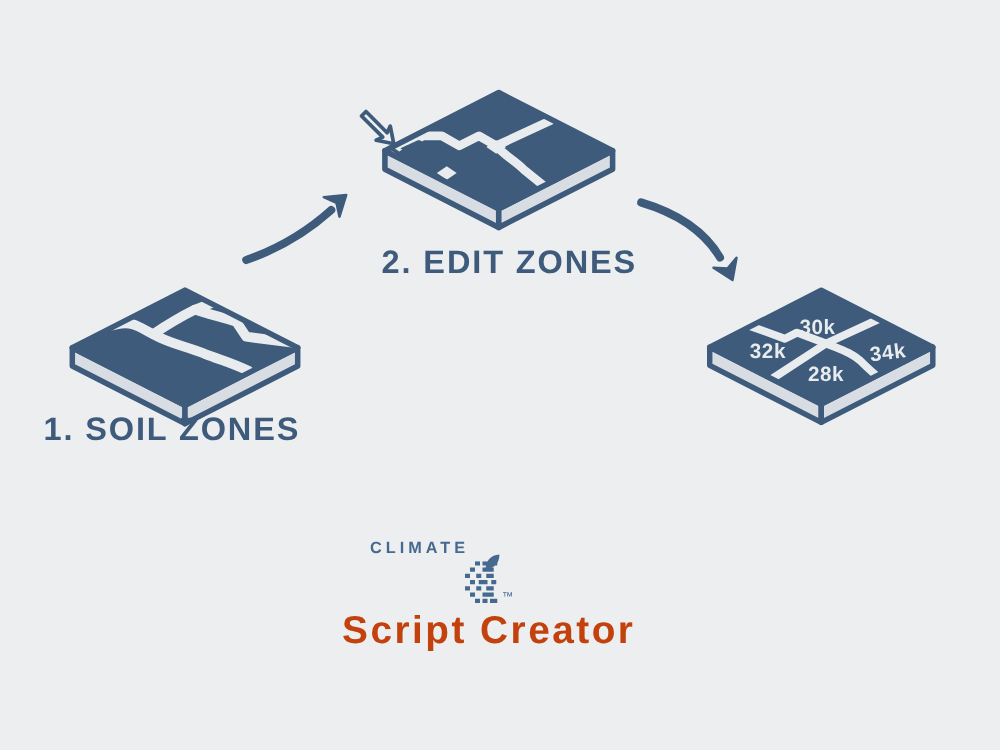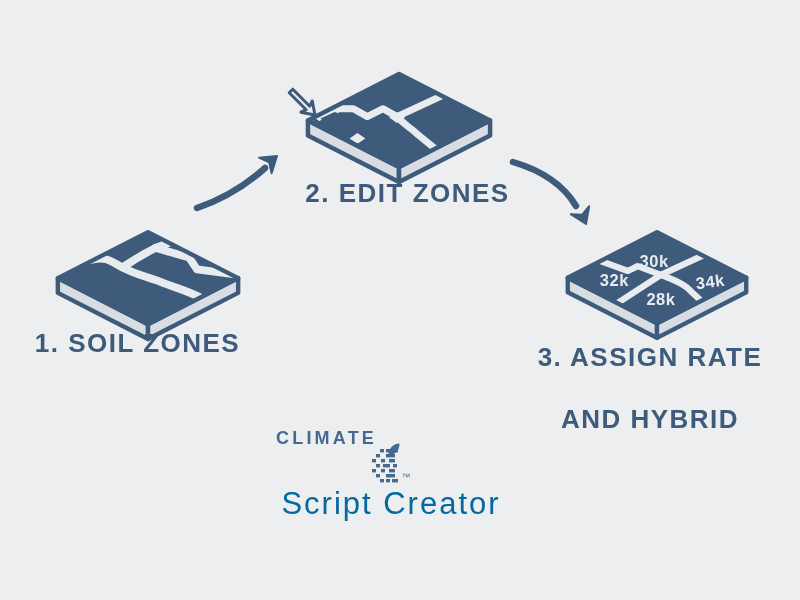--- a/index.html
+++ b/index.html
@@ -7,29 +7,29 @@
          font-family:"Liberation Sans",sans-serif;}
   .abs{position:absolute;}
   .tile{position:absolute;}
   .step-label{position:absolute;color:#3e5b7b;font-weight:bold;font-size:26px;
               letter-spacing:1.5px;text-align:center;line-height:31px;white-space:pre-line;}
   .rate-text{font-family:"Liberation Sans",sans-serif;font-weight:bold;font-size:17px;
              fill:#e8ecef;letter-spacing:0.5px;}
   
   .logo{position:absolute;left:268px;top:431px;width:246px;display:flex;
         flex-direction:column;align-items:center;color:#466990;}
-  .logo-climate{align-self:flex-start;margin-left:8px;font-size:18px;font-weight:bold;
+  .logo-climate{align-self:flex-start;margin-left:28px;font-size:13px;font-weight:bold;
                 letter-spacing:3.2px;line-height:14px;}
   .logo-main{display:flex;flex-direction:row;align-items:flex-start;margin-top:2px;height:37px;}
   .logo-dots{margin-top:2px;}
   .logo-word{font-size:35px;font-weight:bold;letter-spacing:-0.5px;line-height:35px;}
   .logo-leaf{position:relative;top:-4px;left:-10px;}
   .logo-tm{font-size:9px;align-self:flex-end;margin-bottom:2px;margin-left:-8px;}
-  .logo-sub{font-size:31px;font-weight:normal;letter-spacing:2px;line-height:32px;margin-top:4px;
-            color:#0369a1;}
+  .logo-sub{font-size:31px;font-weight:bold;letter-spacing:2px;line-height:32px;margin-top:4px;
+            color:#c2410c;}
 </style>
 </head>
 <body>
 
 <div id="stage">
 
   <svg class="tile" style="left:50px;top:226px;width:196px;height:120px" viewBox="0 0 200 122">
     <defs>
         <clipPath id="clipT1">
           <polygon points="100,6 192,53 100,100 8,53"></polygon>
@@ -75,21 +75,21 @@
       <polygon points="50,71 58,65.5 66,71 58,76.5"></polygon>
     </g>
     <polygon points="100,6 192,53 100,100 8,53" fill="none" stroke="#3e5b7b" stroke-width="4.5" stroke-linejoin="round"></polygon>
   </svg>
 
   <svg class="abs" style="left:282px;top:86px;width:46px;height:40px" viewBox="0 0 46 40">
     <polygon points="33,29 30.2,14.9 27.7,20.2 10.8,3.2 7.2,6.8 24.2,23.7 18.9,26.2" fill="#eceef0" stroke="#3e5b7b" stroke-width="3" stroke-linejoin="round"></polygon>
     <path d="M 30,32 L 36,36" stroke="#3e5b7b" stroke-width="3" stroke-linecap="round" fill="none"></path>
   </svg>
 
-  <div class="step-label" style="left:285px;top:178px;width:245px">2. EDIT ZONES</div>
+  <div class="step-label" style="left:285px;top:194px;width:245px">2. EDIT ZONES</div>
 
   <svg class="abs" style="left:505px;top:152px;width:95px;height:85px" viewBox="0 0 95 85">
     <path d="M 8,10 C 35,18 58,32 71,54" fill="none" stroke="#3e5b7b" stroke-width="6.5" stroke-linecap="round"></path>
     <polygon points="81,72 84.2,54.2 77,62.8 65.8,62.2" fill="#3e5b7b" stroke="#3e5b7b" stroke-width="2" stroke-linejoin="round"></polygon>
   </svg>
 
   <svg class="tile" style="left:560px;top:226px;width:194px;height:119px" viewBox="0 0 200 122">
     <defs>
         <clipPath id="clipT3">
           <polygon points="100,6 192,53 100,100 8,53"></polygon>
@@ -105,23 +105,20 @@
     </g>
     <g clip-path="url(#clipT3)">
       <text class="rate-text" x="97" y="42" text-anchor="middle">30k</text>
       <text class="rate-text" x="56" y="62" text-anchor="middle">32k</text>
       <text class="rate-text" x="155" y="63" text-anchor="middle" transform="rotate(-7 155 58)">34k</text>
       <text class="rate-text" x="104" y="81" text-anchor="middle">28k</text>
     </g>
     <polygon points="100,6 192,53 100,100 8,53" fill="none" stroke="#3e5b7b" stroke-width="4.5" stroke-linejoin="round"></polygon>
   </svg>
 
-  <div class="step-label" style="left:525px;top:342px;width:250px"><span>3. ASSIGN RATE</span><br>
-    <span>AND HYBRID</span>
-  </div>
 
   <div class="logo">
     <div class="logo-climate">CLIMATE</div>
     <div class="logo-main">
       <svg class="logo-dots" width="26" height="34" viewBox="0 0 26 34">
         <g fill="#466990">
           <rect x="8" y="0" width="4" height="3.4"></rect>
             <rect x="14" y="0" width="4" height="3.4"></rect>
             <rect x="20" y="0" width="6" height="3.4"></rect>
           <rect x="4" y="5" width="4" height="3.4"></rect>

